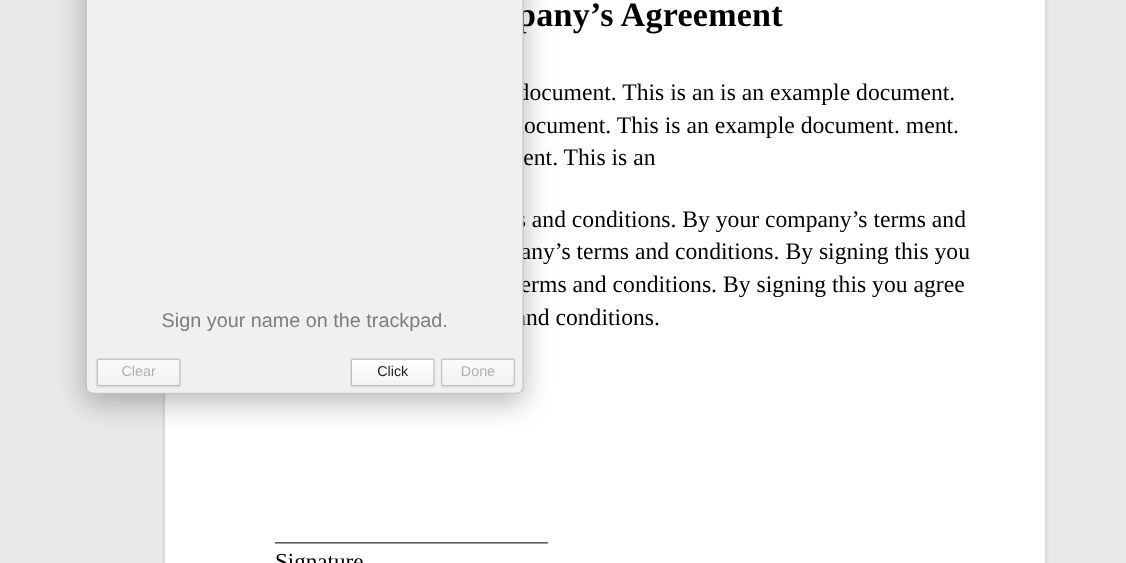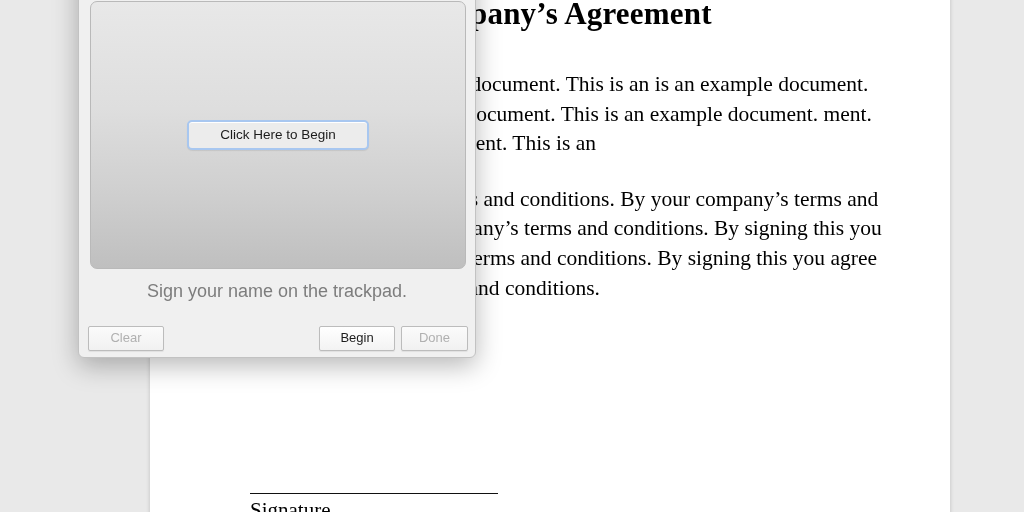--- a/index.html
+++ b/index.html
@@ -166,24 +166,21 @@
       <h1 class="doc-title">ompany’s Agreement</h1>
       <p class="doc-para">ment. This is an example document. This is an is an example document. This is an example mple document. This is an example document. ment. This is an example document. This is an</p>
       <p class="doc-para">e to your company’s terms and conditions. By your company’s terms and conditions. By your company’s terms and conditions. By signing this you agree to your company’s terms and conditions. By signing this you agree to your company’s terms and conditions.</p>
     </div>
     <div class="sig-line"></div>
     <div class="sig-label">Signature</div>
   </div>
 
   <div class="sig-panel">
 
-    <div class="trackpad">
-      <div class="begin-btn">Click Here to Begin</div>
-    </div>
 
     <div class="sig-hint">Sign your name on the trackpad.</div>
 
     <div class="btn disabled btn-clear">Clear</div>
-    <div class="btn btn-cancel">Begin</div>
+    <div class="btn btn-cancel">Click</div>
     <div class="btn disabled btn-done">Done</div>
   </div>
 
 </div>
 
 </body></html>

